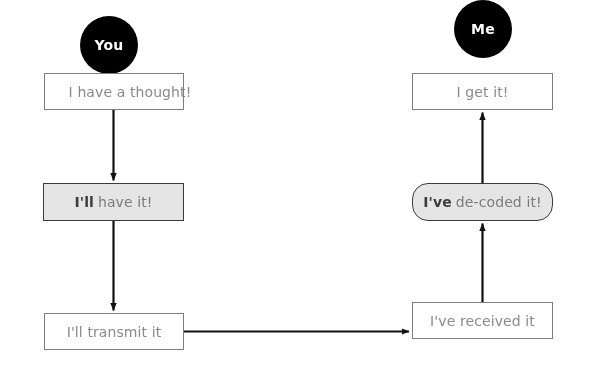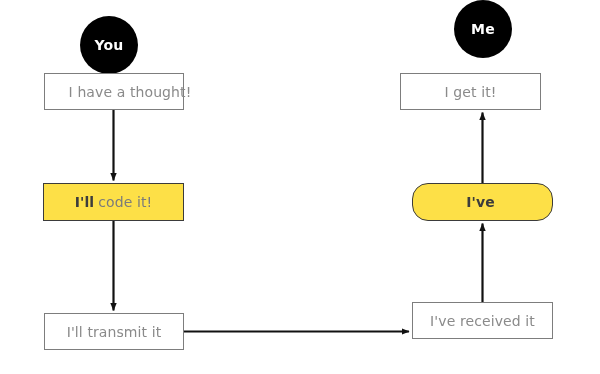--- a/index.html
+++ b/index.html
@@ -30,21 +30,21 @@
     font-size: 14px;
     letter-spacing: 0.1px;
     white-space: nowrap;
   }
   .node-box.plain {
     background: #ffffff;
     border: 1px solid #7d7d7d;
     color: #8a8a8a;
   }
   .node-box.highlight {
-    background: #fde047;
+    background: #e5e5e5;
     border: 1px solid #3b3b3b;
     color: #7b7b7b;
   }
   .node-box .strong {
     font-weight: bold;
     color: #3c3c3c;
     margin-right: 4px;
   }
   .actor-circle {
     position: absolute;
@@ -97,32 +97,33 @@
   <div class="actor-circle" style="left:454px; top:0; width:58px; height:58px;">
     <span>Me</span>
   </div>
 
   <div class="node-box plain" style="left:44px; top:73px; width:140px; height:37px;padding-left:32px;">
     <span>I have a thought!</span>
   </div>
 
   <div class="node-box highlight" style="left:43px; top:183px; width:141px; height:38px;">
     <span class="strong">I'll</span>
-    <span>code it!</span>
+    <span>have it!</span>
   </div>
 
   <div class="node-box plain" style="left:44px; top:313px; width:140px; height:37px;">
     <span>I'll transmit it</span>
   </div>
 
-  <div class="node-box plain" style="left:400px; top:73px; width:141px; height:37px;">
+  <div class="node-box plain" style="left:412px; top:73px; width:141px; height:37px;">
     <span>I get it!</span>
   </div>
 
   <div class="node-box highlight" style="left:412px; top:183px; width:141px; height:38px;border-radius:16px;">
     <span class="strong">I've</span>
+    <span>de-coded it!</span>
   </div>
 
   <div class="node-box plain" style="left:412px; top:302px; width:141px; height:37px;">
     <span>I've received it</span>
   </div>
 
 </div>
 
 </body></html>

